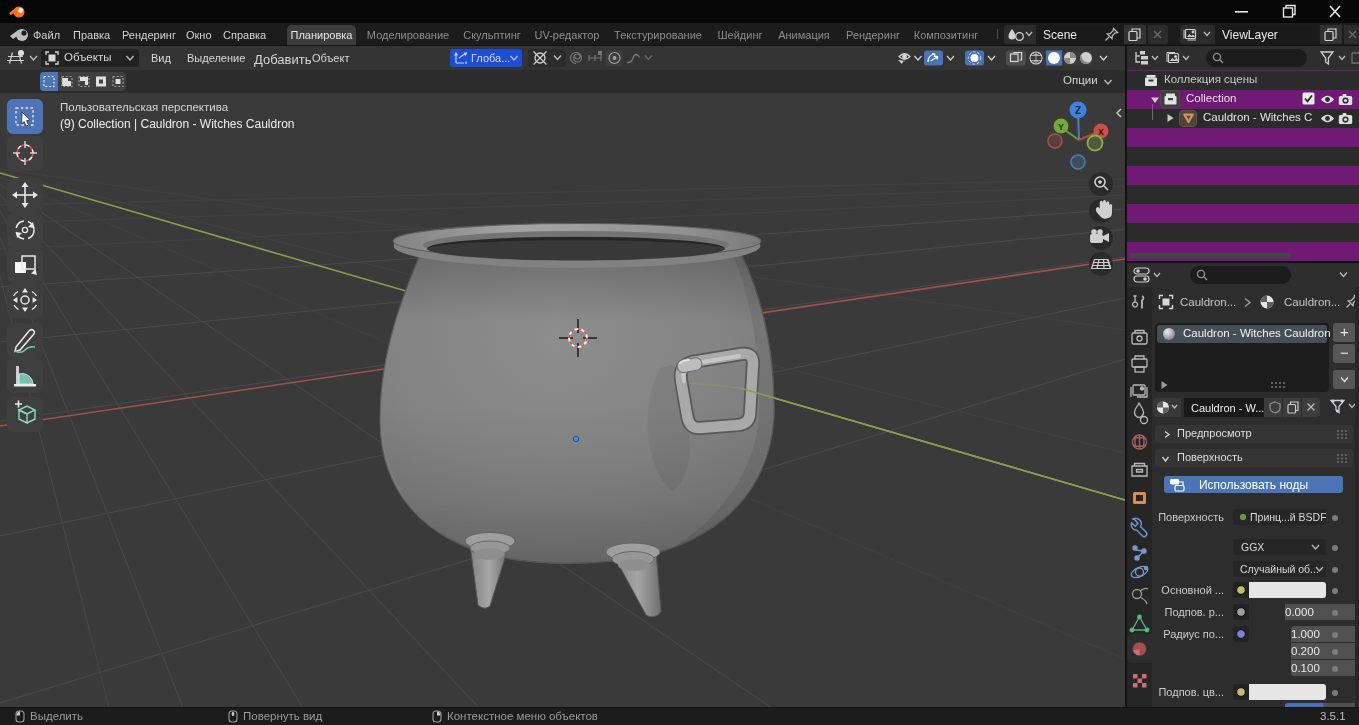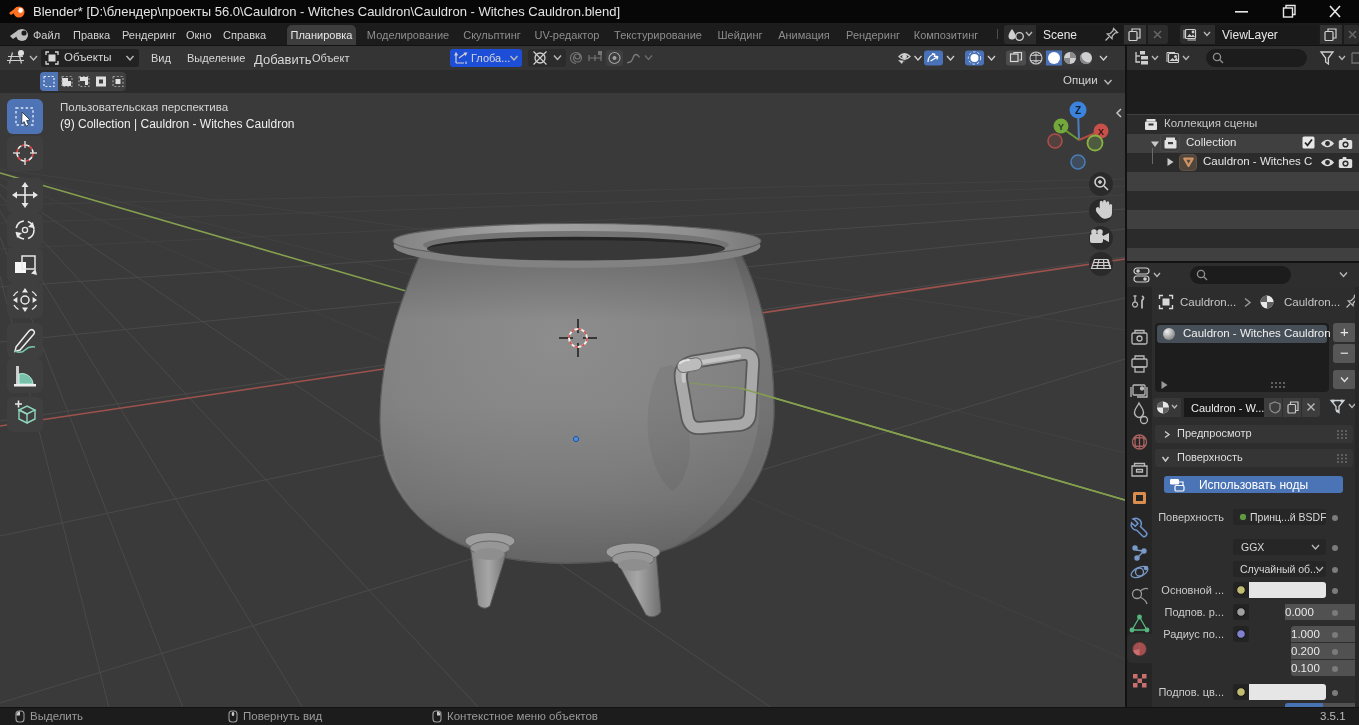--- a/index.html
+++ b/index.html
@@ -7,21 +7,21 @@
 .abs{position:absolute;}
 #titlebar{left:0;top:0;width:1359px;height:23px;background:#070707;color:#e4e4e4;font-size:13px;}
 #topbar{left:0;top:23px;width:1359px;height:23px;background:#1c1c1c;color:#d2d2d2;font-size:11px;}
 .menu{position:absolute;top:6px;color:#d2d2d2;}
 .tab{position:absolute;top:2px;height:21px;line-height:21px;color:#8d8d8d;font-size:11px;text-align:center;white-space:nowrap;}
 .menu,.abs span{white-space:nowrap;}
 .tab.active{background:#3d3d3d;color:#e8e8e8;border-radius:5px 5px 0 0;}
 #vph{left:0;top:46px;width:1301px;height:24px;background:#343434;}
 #tools{left:0;top:70px;width:1125px;height:23px;background:#2c2c2c;}
 #viewport{left:0;top:93px;width:1125px;height:615px;background:#3a3a3a;overflow:hidden;}
-#outliner{left:1127px;top:70px;width:232px;height:191px;background:#404040;margin-top:44px;}
+#outliner{left:1127px;top:70px;width:232px;height:191px;background:#701a75;}
 #outlhead{left:1127px;top:46px;width:232px;height:24px;background:#2e2e2e;}
 #props{left:1127px;top:263px;width:232px;height:445px;background:#2d2d2d;overflow:hidden;}
 #statusbar{left:0;top:708px;width:1359px;height:17px;background:#1c1c1c;color:#9a9a9a;font-size:11.5px;}
 .vline{position:absolute;background:#121212;}
 .toolbtn{position:absolute;left:7px;width:36px;height:35px;background:#3f3f3f;border-radius:6px;}
 .toolbtn.sel{background:#4f74b5;}
 .field{position:absolute;background:#262626;border-radius:3px;color:#d8d8d8;font-size:11.5px;}
 .vfield{position:absolute;background:#515151;border-radius:3px;color:#e9e9e9;font-size:11.5px;margin-left:36px;}
 .cfield{position:absolute;background:#e6e6e6;border-radius:3px;}
 .plabel{position:absolute;color:#cbcbcb;font-size:11px;text-align:right;width:70px;}
@@ -32,21 +32,20 @@
 </style></head>
 <body>
 <div id="root">
 
 <div id="titlebar" class="abs">
   <svg class="abs" style="left:8px;top:3px" width="18" height="17" viewBox="0 0 18 17">
     <circle cx="11" cy="9" r="5.5" fill="#ff7021"></circle>
     <circle cx="12.5" cy="7.5" r="2.4" fill="#fff"></circle>
     <path d="M1 10 L9 4 L11 7 L3 12 Z" fill="#ff7021"></path>
   </svg>
-  <span class="abs" style="left:33px;top:4px">Blender* [D:\блендер\проекты 56.0\Cauldron - Witches Cauldron\Cauldron - Witches Cauldron.blend]</span>
   <svg class="abs" style="left:1230px;top:0" width="120" height="23" viewBox="0 0 120 23">
     <rect x="5" y="11" width="13" height="1.6" fill="#e8e8e8"></rect>
     <rect x="53.5" y="8" width="9" height="9" fill="none" stroke="#e8e8e8" stroke-width="1.4"></rect>
     <path d="M56 8 L56 5.5 L65 5.5 L65 14.5 L62.5 14.5" fill="none" stroke="#e8e8e8" stroke-width="1.4"></path>
     <path d="M100 6 L110 17 M110 6 L100 17" stroke="#e8e8e8" stroke-width="1.6"></path>
   </svg>
 </div>
 
 <div id="topbar" class="abs">
   <svg class="abs" style="left:9px;top:3px" width="22" height="17" viewBox="0 0 22 17">

